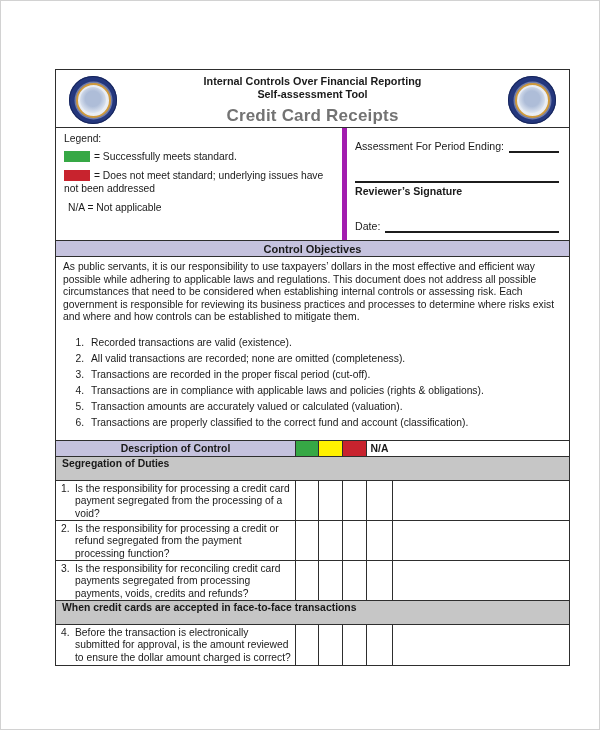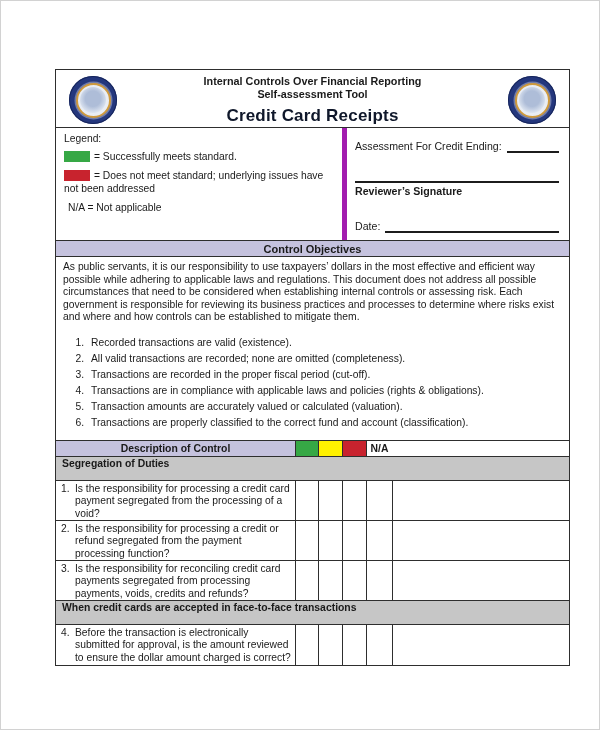--- a/index.html
+++ b/index.html
@@ -72,21 +72,21 @@
 
     <div class="form-header">
       <div class="seal left">
         <div class="seal-ring">
             <div class="seal-core"></div>
           </div>
       </div>
       <div class="hdr-block">
         <div class="hdr-line">Internal Controls Over Financial Reporting</div>
         <div class="hdr-line">Self-assessment Tool</div>
-        <div class="form-title" style="color: #0f172a;">Credit Card Receipts</div>
+        <div class="form-title" style="color: #737373;">Credit Card Receipts</div>
       </div>
       <div class="seal right">
         <div class="seal-ring">
             <div class="seal-core"></div>
           </div>
       </div>
     </div>
 
     <div class="meta-row">
       <div class="legend-cell">
@@ -94,21 +94,21 @@
         <div class="legend-item">
           <span class="swatch" style="background: rgb(54, 168, 69);"></span><span>= Successfully meets standard.</span>
         </div>
         <div class="legend-item">
           <span class="swatch" style="background: rgb(200, 35, 46);"></span><span>= Does not meet standard; underlying issues have not been addressed</span>
         </div>
         <div class="na-line">N/A = Not applicable</div>
       </div>
       <div class="fields-cell">
         <div class="field-row">
-          <span>Assessment For Credit Ending:</span>
+          <span>Assessment For Period Ending:</span>
           <span class="blank-line" style="max-width:85px"></span>
         </div>
         <div class="sig-line"></div>
         <div class="sig-label">Reviewer’s Signature</div>
         <div class="field-row date">
           <span>Date:</span>
           <span class="blank-line"></span>
         </div>
       </div>
     </div>

